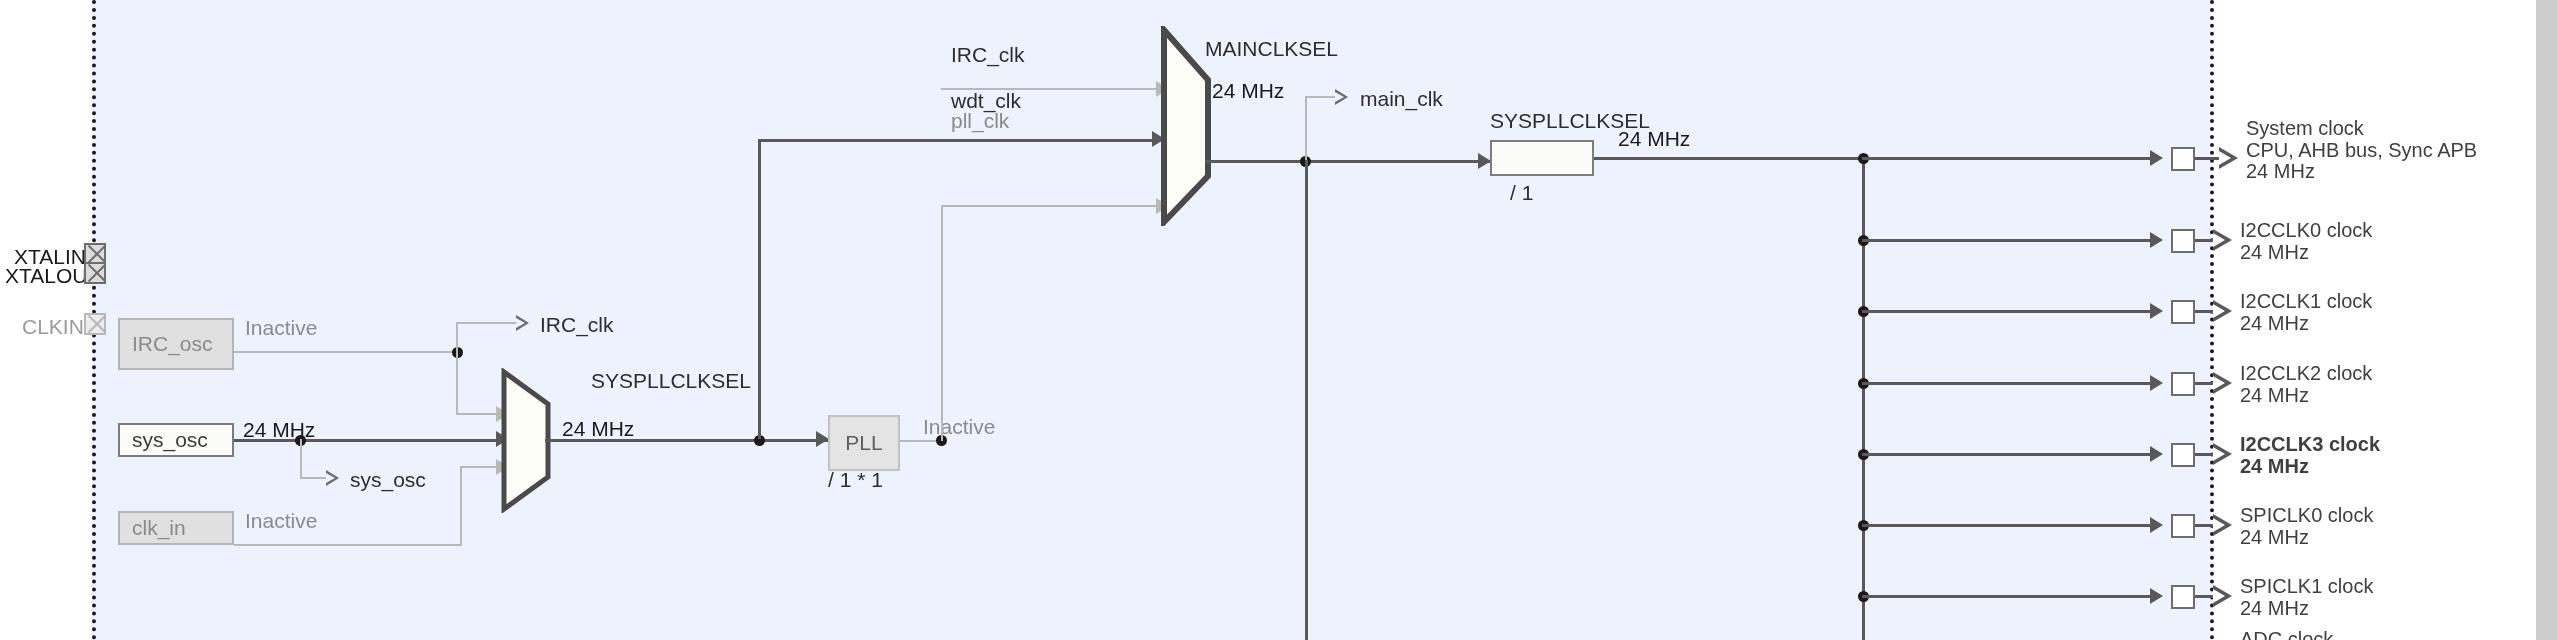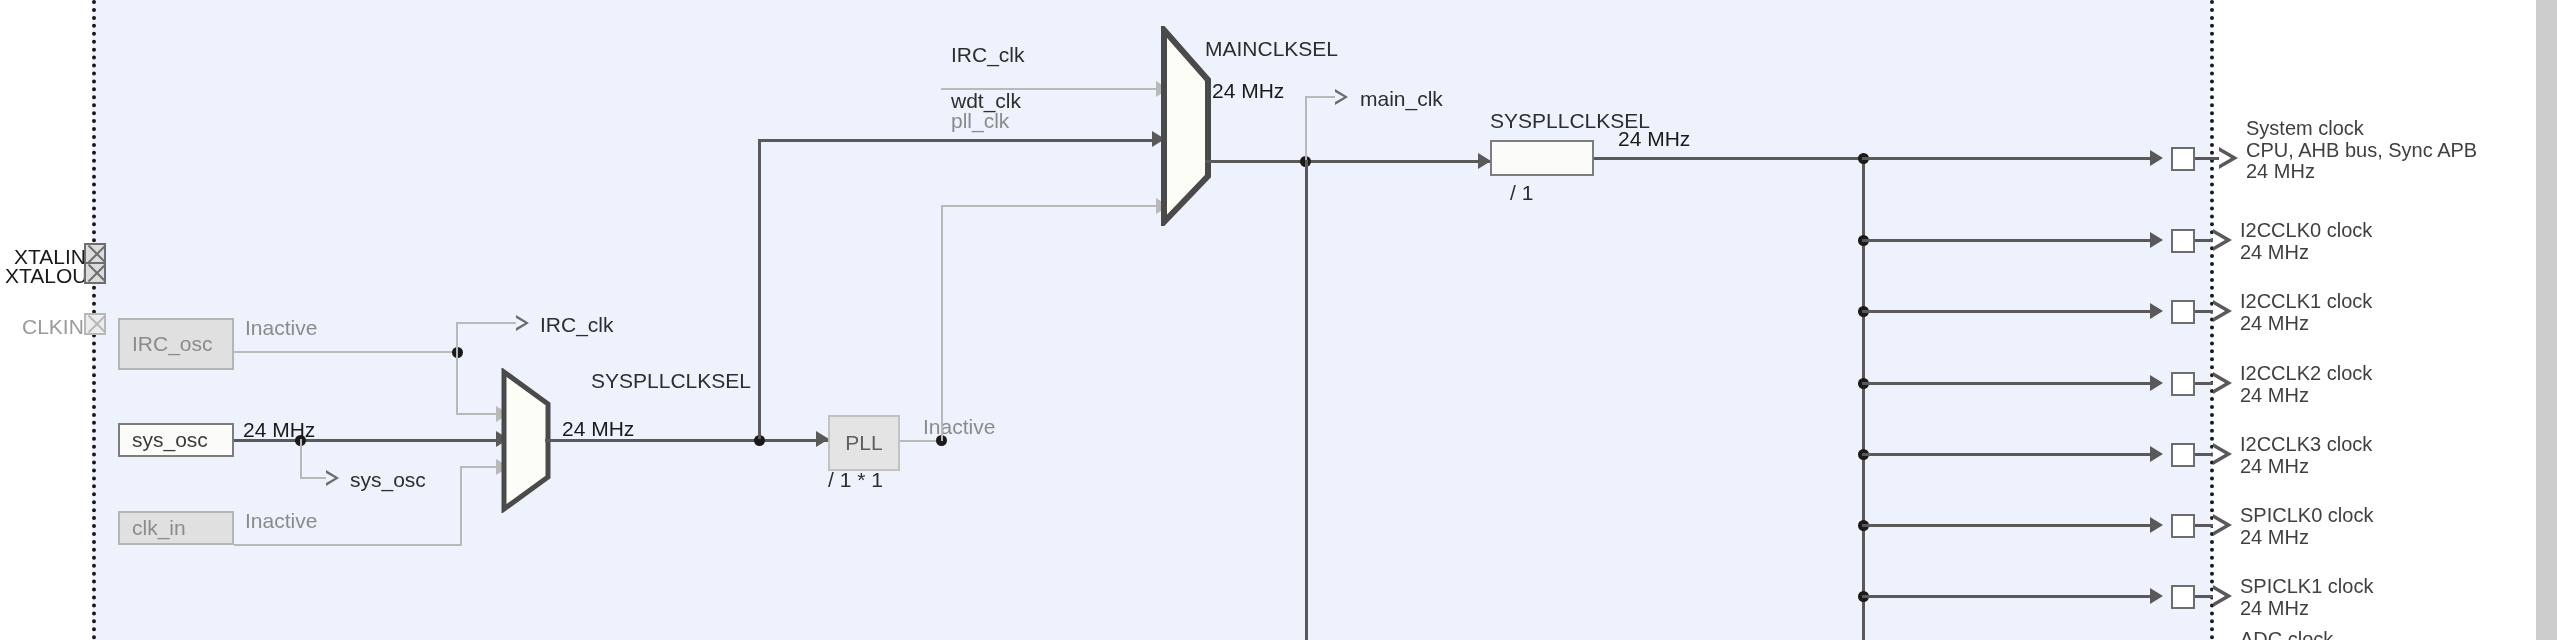--- a/index.html
+++ b/index.html
@@ -370,21 +370,21 @@
     <div>I2CCLK2 clock</div>
     <div>24 MHz</div>
   </div>
 
   <div class="junction" style="left:1858px; top:449px;"></div>
   <div class="wire h" style="left:1862px; top:453px; width:292px;"></div>
   <div class="arrowhead" style="left:2150px; top:446px;"></div>
   <div class="gate-box" style="left:2171px; top:443px;"></div>
   <div class="wire h" style="left:2195px; top:453px; width:18px;"></div>
   <div class="out-tri on-white" style="left:2213px; top:443px;"></div>
-  <div class="out-label" style="left:2240px; top:434px;">
+  <div class="out-label" style="left:2240px; top:434px;font-weight:bold;">
     <div>I2CCLK3 clock</div>
     <div>24 MHz</div>
   </div>
 
   <div class="junction" style="left:1858px; top:520px;"></div>
   <div class="wire h" style="left:1862px; top:524px; width:292px;"></div>
   <div class="arrowhead" style="left:2150px; top:517px;"></div>
   <div class="gate-box" style="left:2171px; top:514px;"></div>
   <div class="wire h" style="left:2195px; top:524px; width:18px;"></div>
   <div class="out-tri on-white" style="left:2213px; top:514px;"></div>

